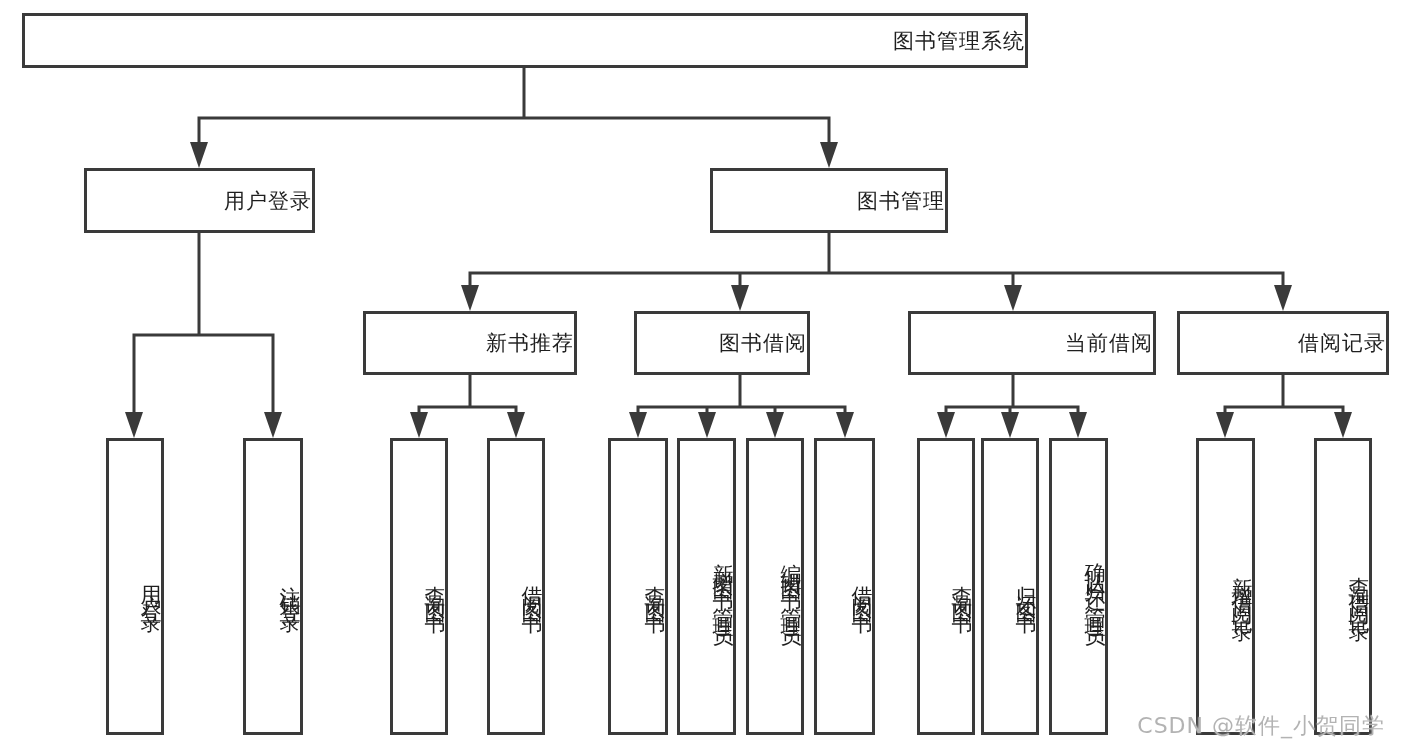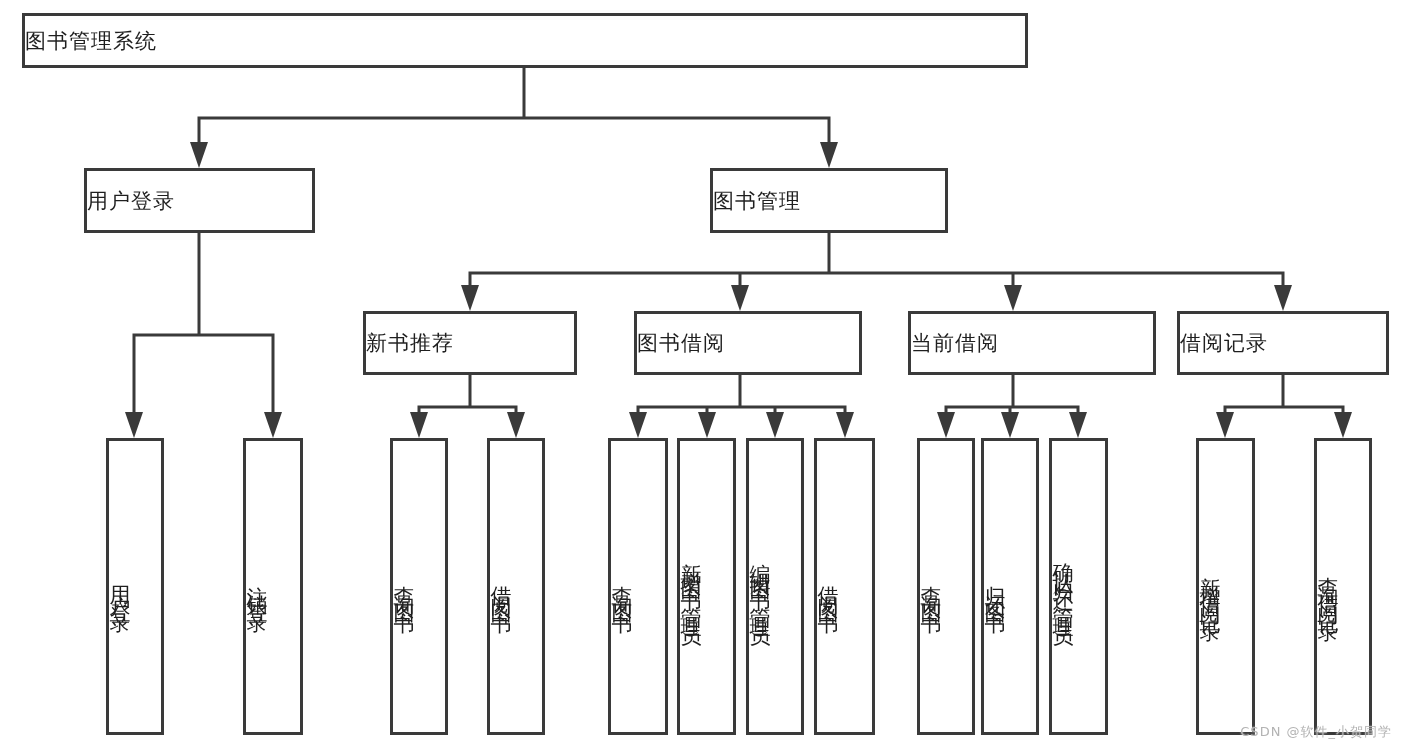--- a/index.html
+++ b/index.html
@@ -11,37 +11,37 @@
     overflow:hidden;
   }
   .wires {
     position:absolute; left:0; top:0; width:1405px; height:747px; z-index:0;
   }
   .node {
     position:absolute;
     background:#ffffff;
     border:3px solid #3a3a3a;
     box-sizing:border-box;
-    display:flex; align-items:center; justify-content:flex-start;
+    display:flex; align-items:center; justify-content:flex-end;
     color:#1f1f1f;
     z-index:1;
   }
   .h-node { font-size:21px; letter-spacing:1px; white-space:nowrap; }
   .v-node .vtext {
     writing-mode:vertical-rl;
     text-orientation:mixed;
     font-size:21px;
     letter-spacing:9px;
     line-height:1;
     white-space:nowrap;
   }
   .watermark {
     position:absolute;
-    right:13px; bottom:6px;
-    font-size:13px;
+    right:20px; bottom:6px;
+    font-size:22px;
     color:#b3b3b3;
     letter-spacing:1px;
     z-index:5;
     text-shadow:0 0 2px rgba(255,255,255,0.9);
     white-space:nowrap;
   }
 </style>
 </head>
 <body>
 
@@ -94,21 +94,21 @@
   <div class="node h-node" style="left:84px;top:168px;width:231px;height:65px">
     <span>用户登录</span>
   </div>
   <div class="node h-node" style="left:363px;top:311px;width:214px;height:64px">
     <span>新书推荐</span>
   </div>
 
   <div class="node h-node" style="left:710px;top:168px;width:238px;height:65px">
     <span>图书管理</span>
   </div>
-  <div class="node h-node" style="left:634px;top:311px;width:228px;height:64px">
+  <div class="node h-node" style="left:634px;top:311px;width:176px;height:64px">
     <span>图书借阅</span>
   </div>
   <div class="node h-node" style="left:908px;top:311px;width:248px;height:64px">
     <span>当前借阅</span>
   </div>
   <div class="node h-node" style="left:1177px;top:311px;width:212px;height:64px">
     <span>借阅记录</span>
   </div>
 
   <div class="node v-node" style="left:106px;top:438px;width:58px;height:297px">

